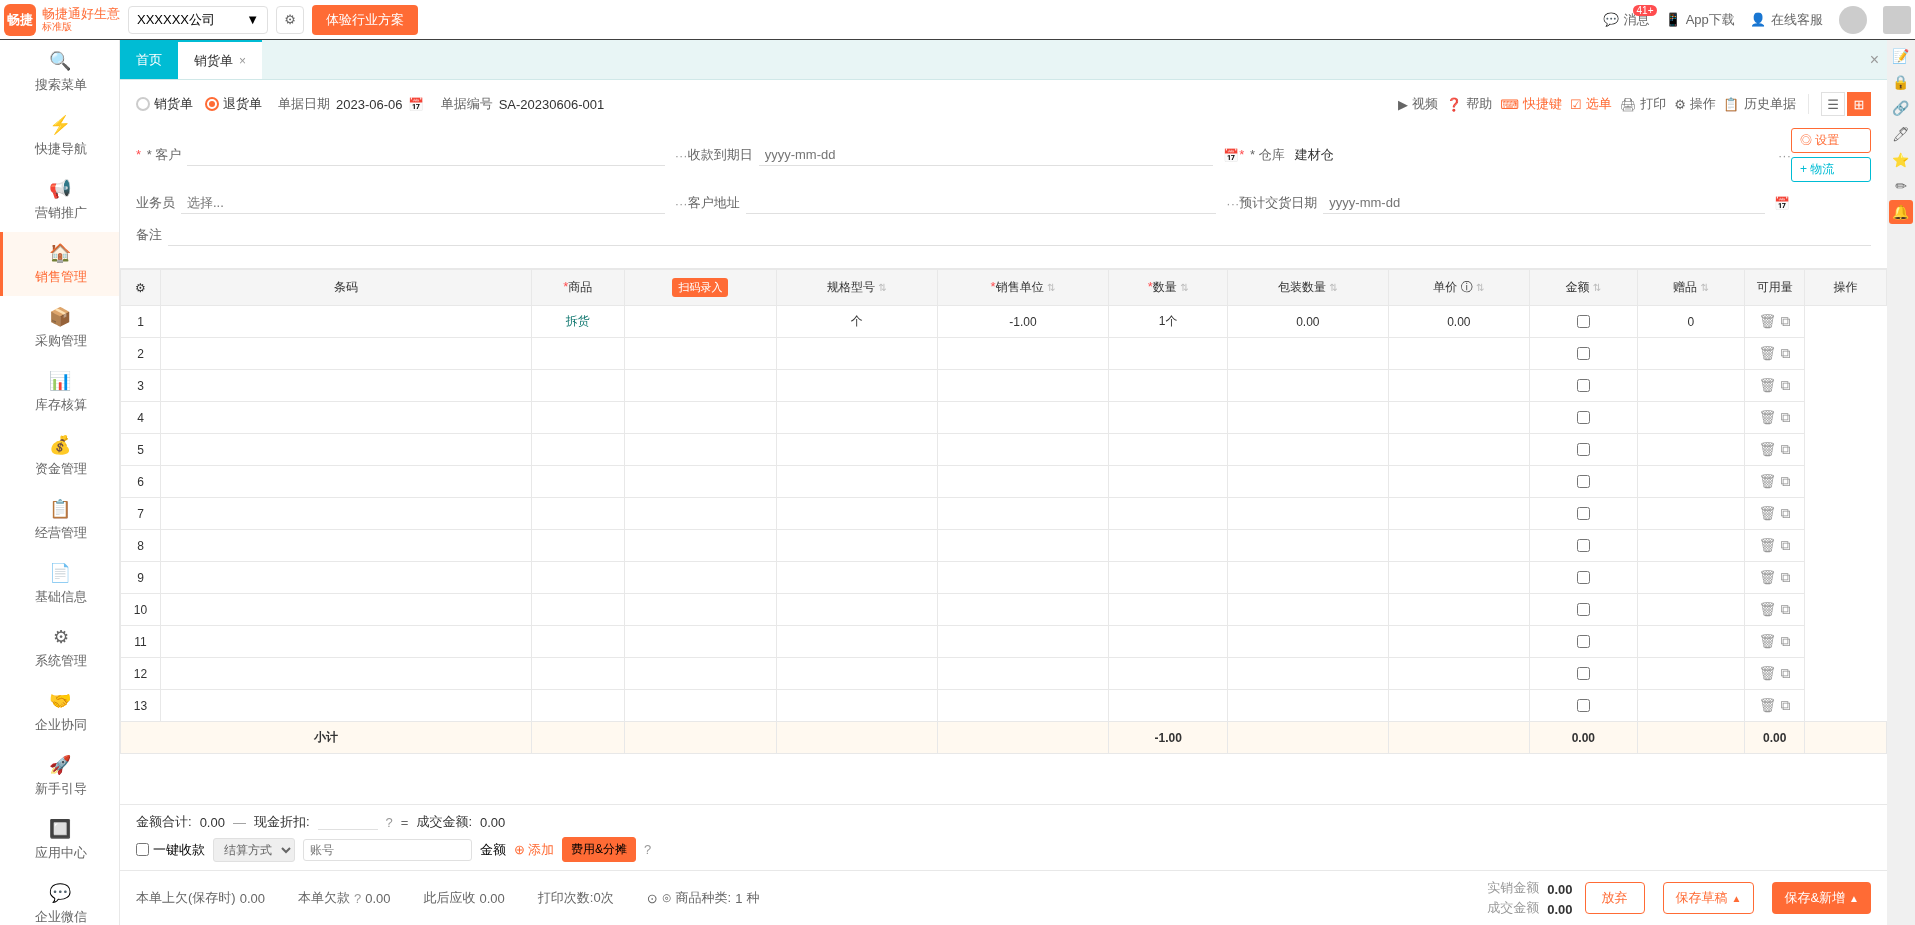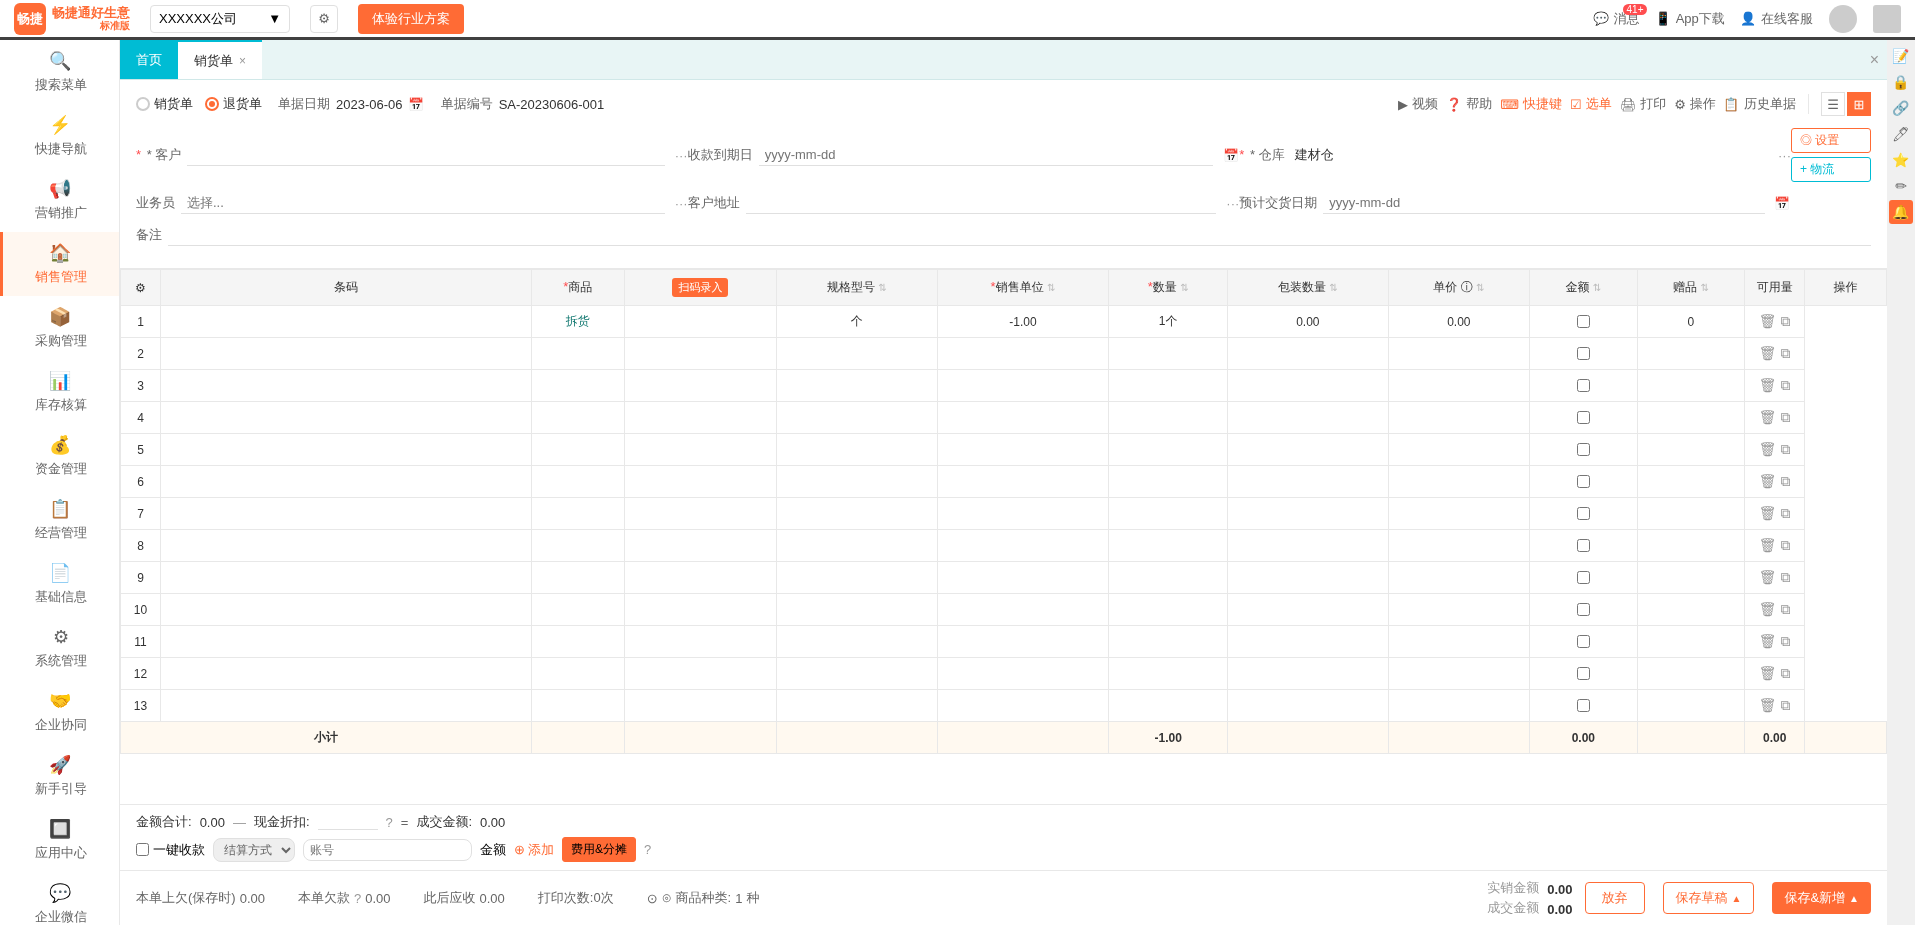--- a/index.html
+++ b/index.html
@@ -1,22 +1,22 @@
 <!DOCTYPE html>
 <html><head>
   <meta charset="utf-8">
   <style>
     * { box-sizing: border-box; margin: 0; padding: 0; font-family: 'Microsoft YaHei', Arial, sans-serif; font-size: 13px; }
     body { display: flex; flex-direction: column; height: 925px; overflow: hidden; background: #f5f5f5; }
 
     
-    .top-bar { height: 40px; background: #fff; display: flex; align-items: center; padding: 0 14px; border-bottom: 3px solid #404040; gap: 20px; flex-shrink: 0; }
+    .top-bar { height: 40px; background: #fff; display: flex; align-items: center; padding: 0 4px; border-bottom: 1px solid #404040; gap: 8px; flex-shrink: 0; }
     .brand-area { display: flex; align-items: center; gap: 6px; }
     .brand-logo { width: 32px; height: 32px; background: #ff6b35; border-radius: 6px; display: flex; align-items: center; justify-content: center; color: #fff; font-size: 10px; font-weight: bold; }
-    .brand-name { color: #ff6b35; font-size: 11px; font-weight: bold; line-height: 1.2; text-align: right; }
+    .brand-name { color: #ff6b35; font-size: 11px; font-weight: normal; line-height: 1.2; }
     .company-selector { display: flex; align-items: center; gap: 4px; border: 1px solid #e0e0e0; border-radius: 4px; padding: 4px 8px; cursor: pointer; min-width: 140px; }
     .gear-btn { width: 28px; height: 28px; border: 1px solid #e0e0e0; border-radius: 4px; display: flex; align-items: center; justify-content: center; cursor: pointer; color: #666; }
     .trial-btn { background: #ff6b35; color: #fff; border: none; border-radius: 4px; padding: 6px 14px; cursor: pointer; font-size: 13px; }
     .top-right { margin-left: auto; display: flex; align-items: center; gap: 16px; }
     .top-right-item { display: flex; align-items: center; gap: 4px; color: #666; cursor: pointer; font-size: 12px; position: relative; }
     .badge { background: #ff4d4f; color: #fff; border-radius: 8px; padding: 0 4px; font-size: 10px; position: absolute; top: -6px; right: -8px; }
     .avatar { width: 28px; height: 28px; background: #ccc; border-radius: 50%; }
 
     
     .main-layout { display: flex; flex: 1; overflow: hidden; }
@@ -86,21 +86,21 @@
     .op-icon { color: #999; cursor: pointer; font-size: 14px; }
     .sort-icon { color: #bbb; font-size: 10px; }
 
     
     .footer-summary { background: #fff; padding: 8px 16px; border-top: 1px solid #e8e8e8; flex-shrink: 0; }
     .summary-row { display: flex; align-items: center; gap: 8px; color: #333; font-size: 13px; }
     .dash { color: #999; }
     .eq { color: #666; }
     .payment-row { display: flex; align-items: center; gap: 8px; margin-top: 6px; }
     .payment-check { display: flex; align-items: center; gap: 4px; }
-    .select-box { border: 1px solid #e0e0e0; border-radius: 8px; padding: 3px 6px; font-size: 12px; color: #666; min-width: 80px; }
+    .select-box { border: 1px solid #e0e0e0; border-radius: 3px; padding: 3px 6px; font-size: 12px; color: #666; min-width: 80px; }
     .add-btn { background: none; border: none; color: #ff6b35; cursor: pointer; font-size: 12px; display: flex; align-items: center; gap: 3px; }
     .fee-btn { background: none; border: 1px solid #ff6b35; color: #ff6b35; border-radius: 3px; padding: 3px 8px; cursor: pointer; font-size: 12px; }
     .fee-active { background: #ff6b35; color: #000000; }
     .help-icon { color: #999; cursor: pointer; }
 
     
     .bottom-bar { background: #fff; padding: 8px 16px; border-top: 1px solid #e8e8e8; display: flex; align-items: center; flex-shrink: 0; }
     .bottom-info { display: flex; align-items: center; gap: 33px; flex: 1; color: #666; font-size: 12px; }
     .bottom-info-item { display: flex; align-items: center; gap: 4px; }
     .bottom-right { display: flex; gap: 18px; }

